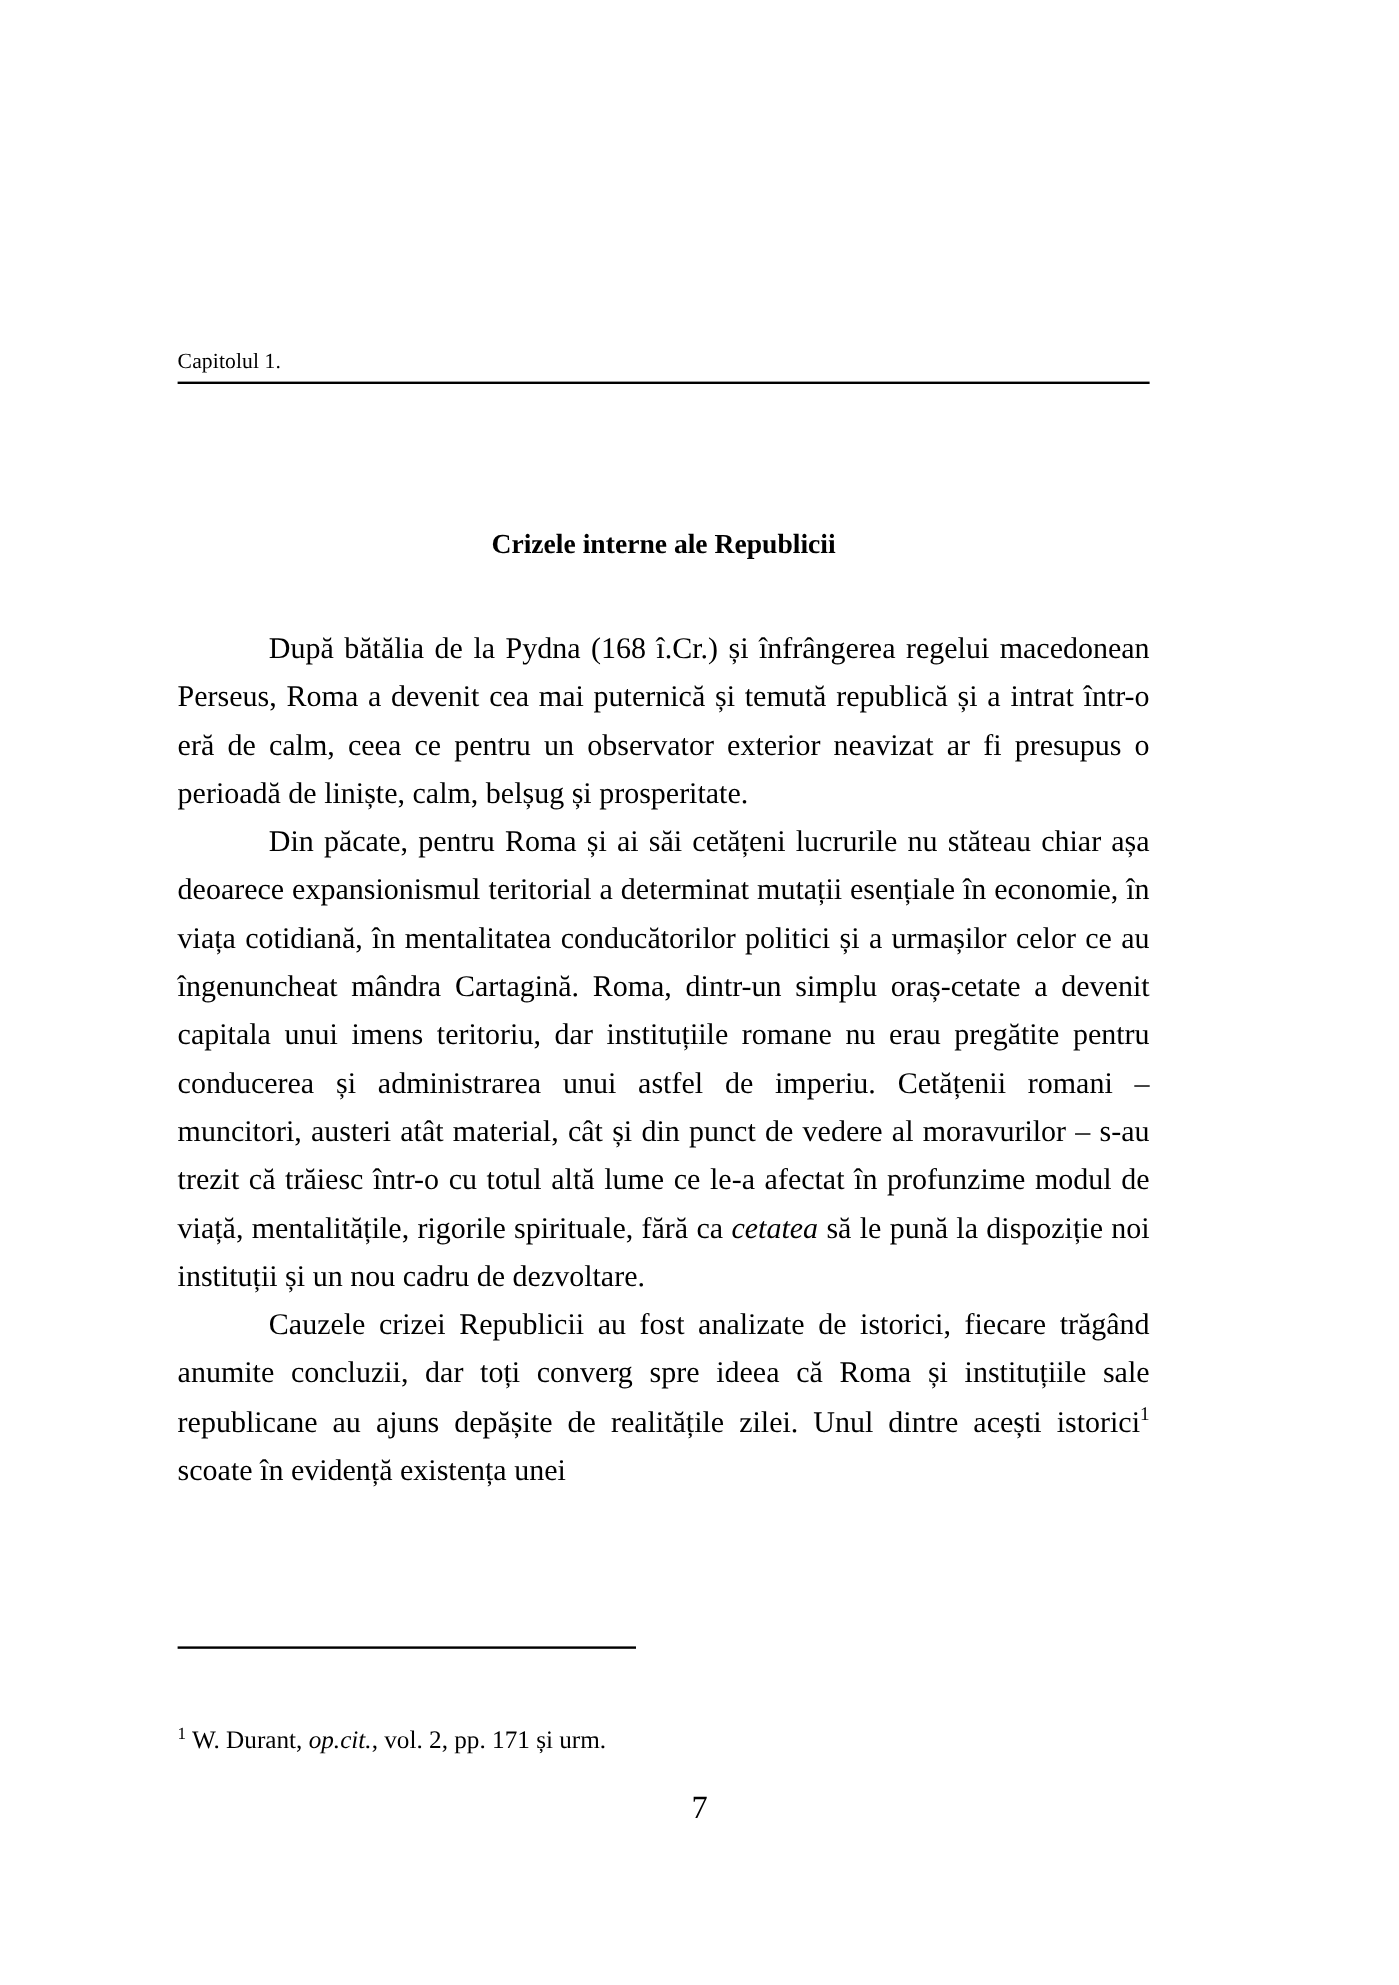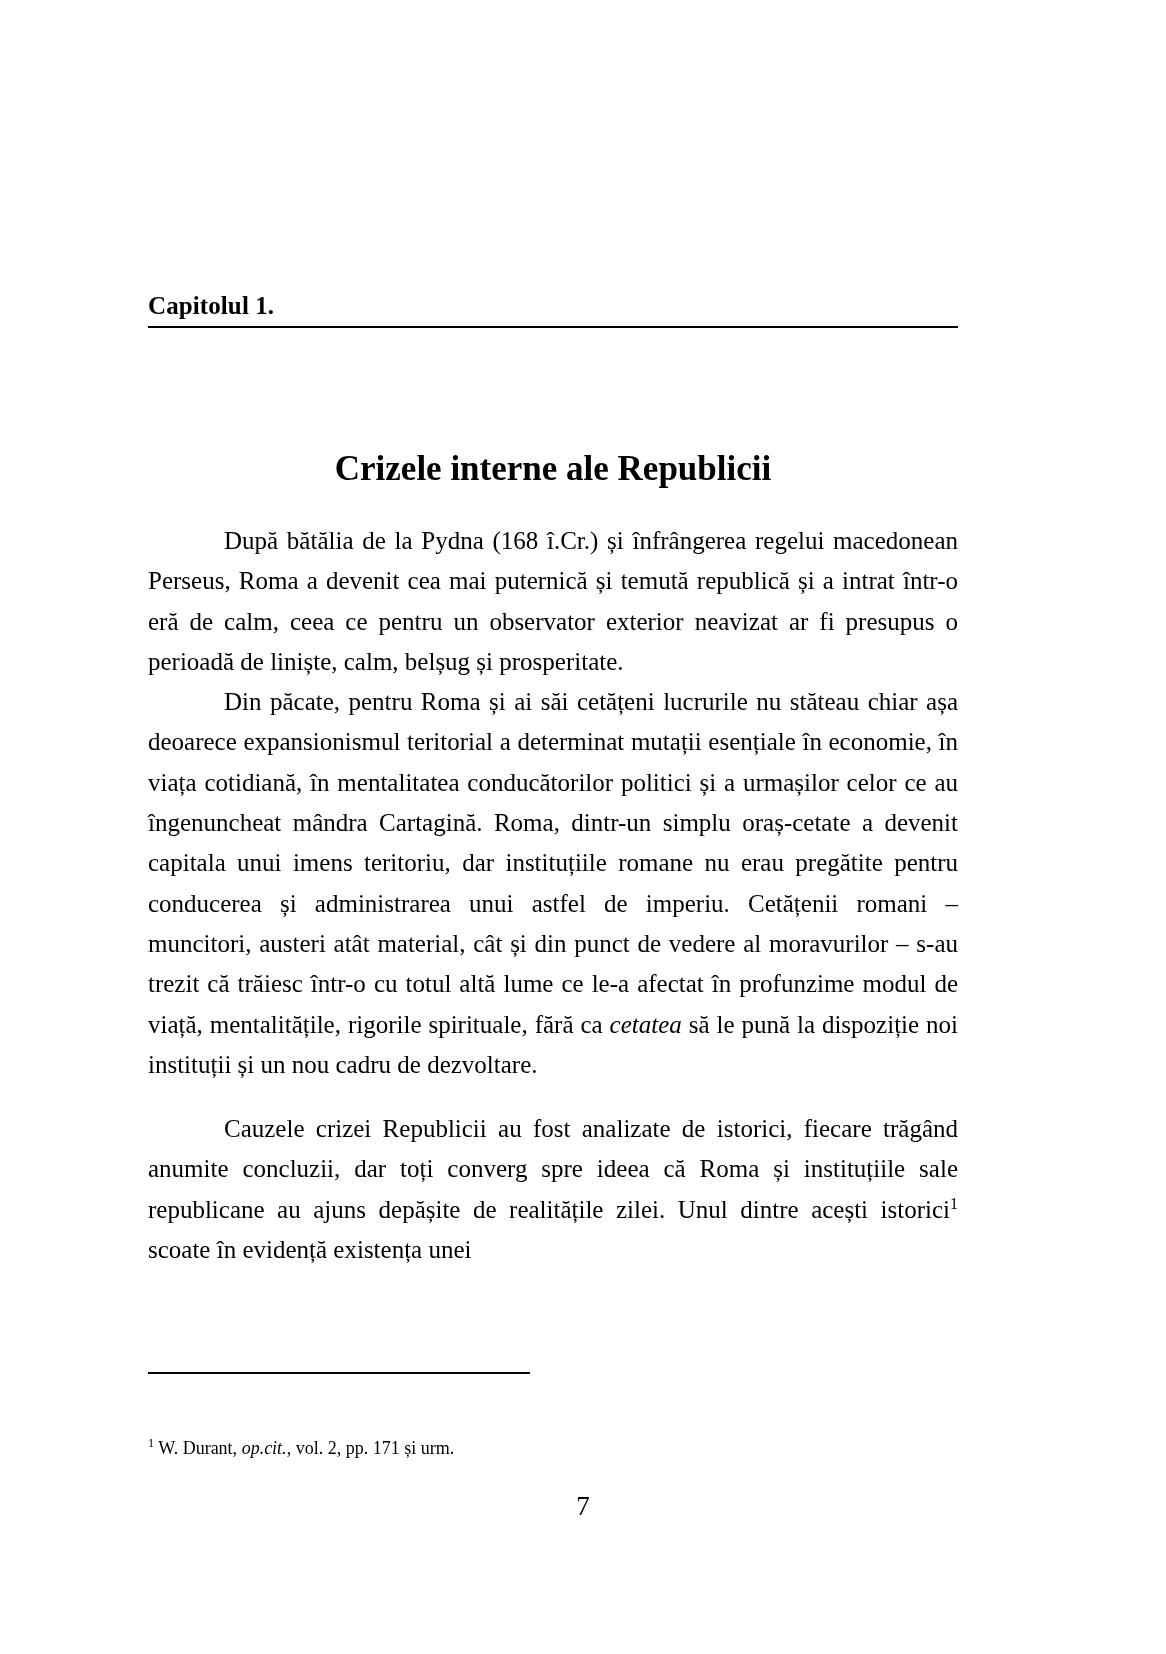--- a/index.html
+++ b/index.html
@@ -23,34 +23,34 @@
   
   .chapter-header {
     position: absolute;
     left: 148px;
     top: 292px;
     width: 810px;
     border-bottom: 2px solid #000000;
     padding-bottom: 6px;
   }
   .chapter-label {
-    font-size: 25px;
-    font-weight: bold;
+    font-size: 18px;
+    font-weight: normal;
     letter-spacing: 0.1px;
     line-height: 1.1;
   }
 
   
   .doc-title {
     position: absolute;
     left: 148px;
     top: 425px;
     width: 810px;
     text-align: center;
-    font-size: 35px;
+    font-size: 23px;
     font-weight: bold;
     line-height: 1.2;
   }
 
   
   .body-block {
     position: absolute;
     left: 148px;
     top: 521px;
     width: 810px;
@@ -61,21 +61,20 @@
     -webkit-hyphens: none;
     hyphens: none;
   }
   .body-block p {
     margin: 0;
     text-indent: 76px;
     text-align: justify;
   }
   .body-block p:last-child {
     text-align: justify;
-    margin-top: 24px;
   }
   .body-block i {
   }
   sup.fn-ref {
     font-size: 0.64em;
     vertical-align: super;
     line-height: 0;
   }
 
   
@@ -85,21 +84,21 @@
     top: 1372px;
     width: 382px;
     height: 0;
     border-top: 2px solid #000000;
   }
   .footnote {
     position: absolute;
     left: 148px;
     top: 1437px;
     width: 810px;
-    font-size: 18px;
+    font-size: 21px;
     line-height: 1.25;
     text-align: left;
   }
   .footnote i { font-style: italic; }
   .footnote sup {
     font-size: 0.68em;
     vertical-align: super;
     line-height: 0;
   }
 

